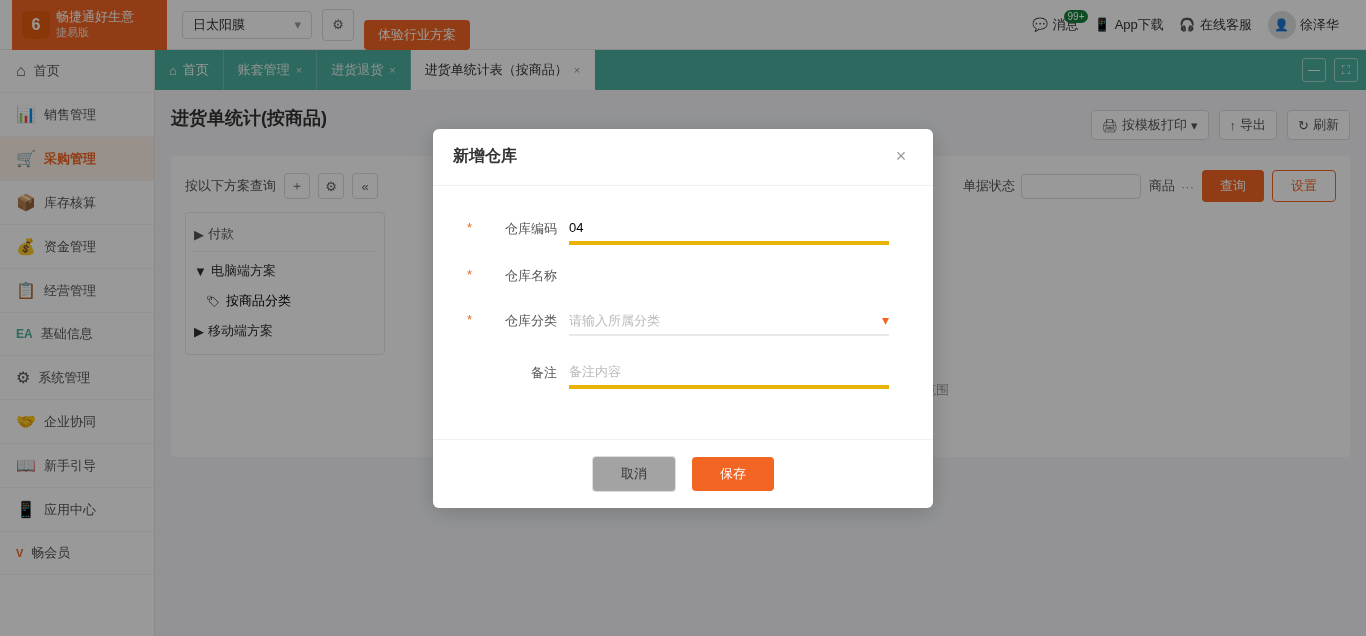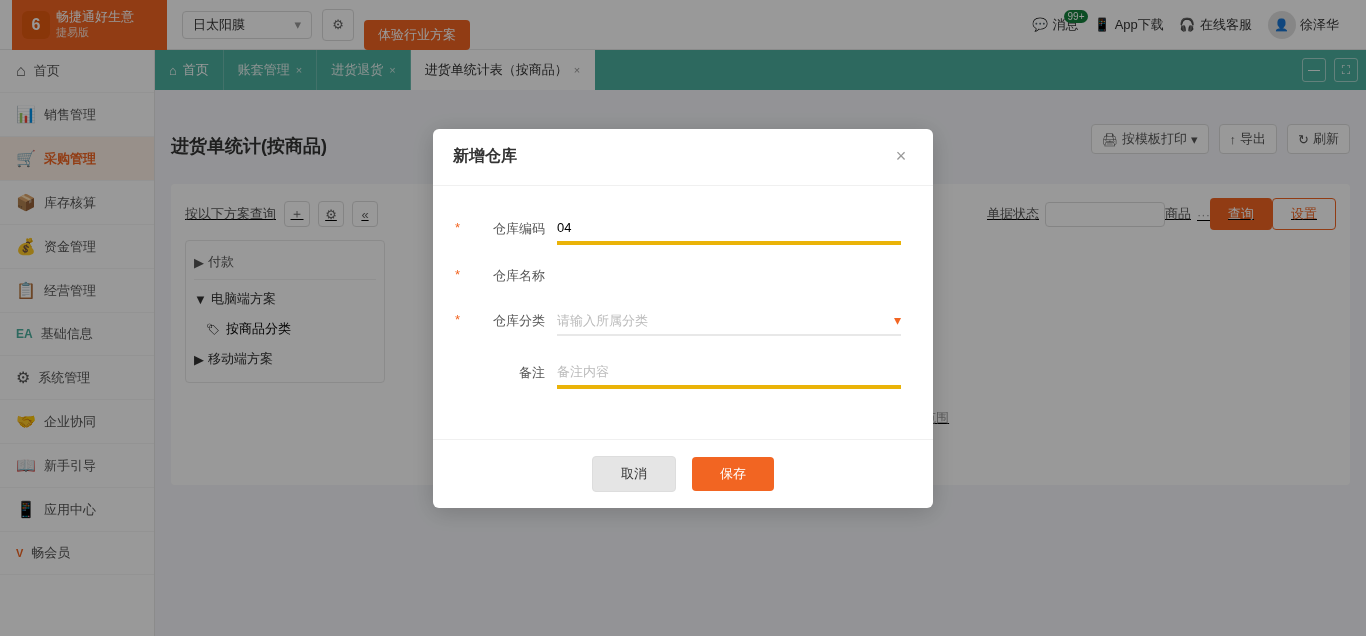--- a/index.html
+++ b/index.html
@@ -146,21 +146,21 @@
     .main-content {
       position: fixed;
       top: 90px; left: 155px; right: 0; bottom: 0;
       background: #f5f6fa;
       overflow: auto;
       padding: 16px;
     }
 
     .page-title {
       font-size: 18px; font-weight: bold;
-      color: #333; margin-bottom: 14px; margin-top: 28px;
+      color: #333; margin-bottom: 14px;
     }
     .icon-btn {
       width: 26px; height: 26px;
       border: 1px solid #ddd; border-radius: 4px;
       display: flex; align-items: center; justify-content: center;
       cursor: pointer; background: #fff; color: #666; font-size: 13px;
     }
 
     .query-btn {
       background: #f26522; color: #fff;
@@ -226,21 +226,21 @@
       display: flex; align-items: center; justify-content: space-between;
       padding: 16px 20px;
       border-bottom: 1px solid #f0f0f0;
     }
     .modal-title { font-size: 16px; font-weight: bold; color: #333; }
     .modal-close {
       font-size: 18px; color: #999; cursor: pointer;
       width: 24px; height: 24px;
       display: flex; align-items: center; justify-content: center;
     }
-    .modal-body { padding: 28px 32px; }
+    .modal-body { padding: 28px 44px; }
     .form-row {
       display: flex; align-items: center;
       margin-bottom: 22px; gap: 12px;
     }
     .form-label {
       width: 80px; text-align: right;
       color: #555; font-size: 13px; flex-shrink: 0;
       position: relative;
     }
     .form-label.required::before {
@@ -271,21 +271,21 @@
     }
     .modal-footer {
       display: flex; align-items: center; justify-content: center;
       padding: 16px 20px;
       border-top: 1px solid #f0f0f0;
       gap: 16px;
     }
     .cancel-btn {
       border: 1px solid #ddd; border-radius: 4px;
       padding: 8px 28px; cursor: pointer;
-      background: #e5e5e5; color: #333; font-size: 13px;
+      background: #a3a3a3; color: #333; font-size: 13px;
     }
     .save-btn {
       border: none; border-radius: 4px;
       padding: 8px 28px; cursor: pointer;
       background: #f26522; color: #fff; font-size: 13px;
     }
   </style>
 </head>
 <body>
 
@@ -418,28 +418,28 @@
         <span>↑</span>
         <span>导出</span>
       </div>
       <div class="refresh-btn">
         <span>↻</span>
         <span>刷新</span>
       </div>
     </div>
   </div>
 
-  <div style="background:#fff;border-radius:4px;padding:14px;text-decoration:underline;">
+  <div style="background:#fff;border-radius:4px;padding:14px;">
 
     <div style="display:flex;align-items:center;margin-bottom:10px;gap:8px;">
       <span style="color:#555;font-size:13px;">按以下方案查询</span>
       <div class="icon-btn">＋</div>
       <div class="icon-btn">⚙</div>
       <div class="icon-btn">«</div>
-      <div style="margin-left:auto;display:flex;">
+      <div style="margin-left:auto;display:flex;gap:8px;">
         <div style="display:flex;align-items:center;gap:6px;">
           <span style="color:#555;">单据状态</span>
           <select class="filter-select">
             <option></option>
           </select>
         </div>
         <div style="display:flex;align-items:center;gap:6px;">
           <span style="color:#555;">商品</span>
           <span style="color:#999;">···</span>
         </div>

